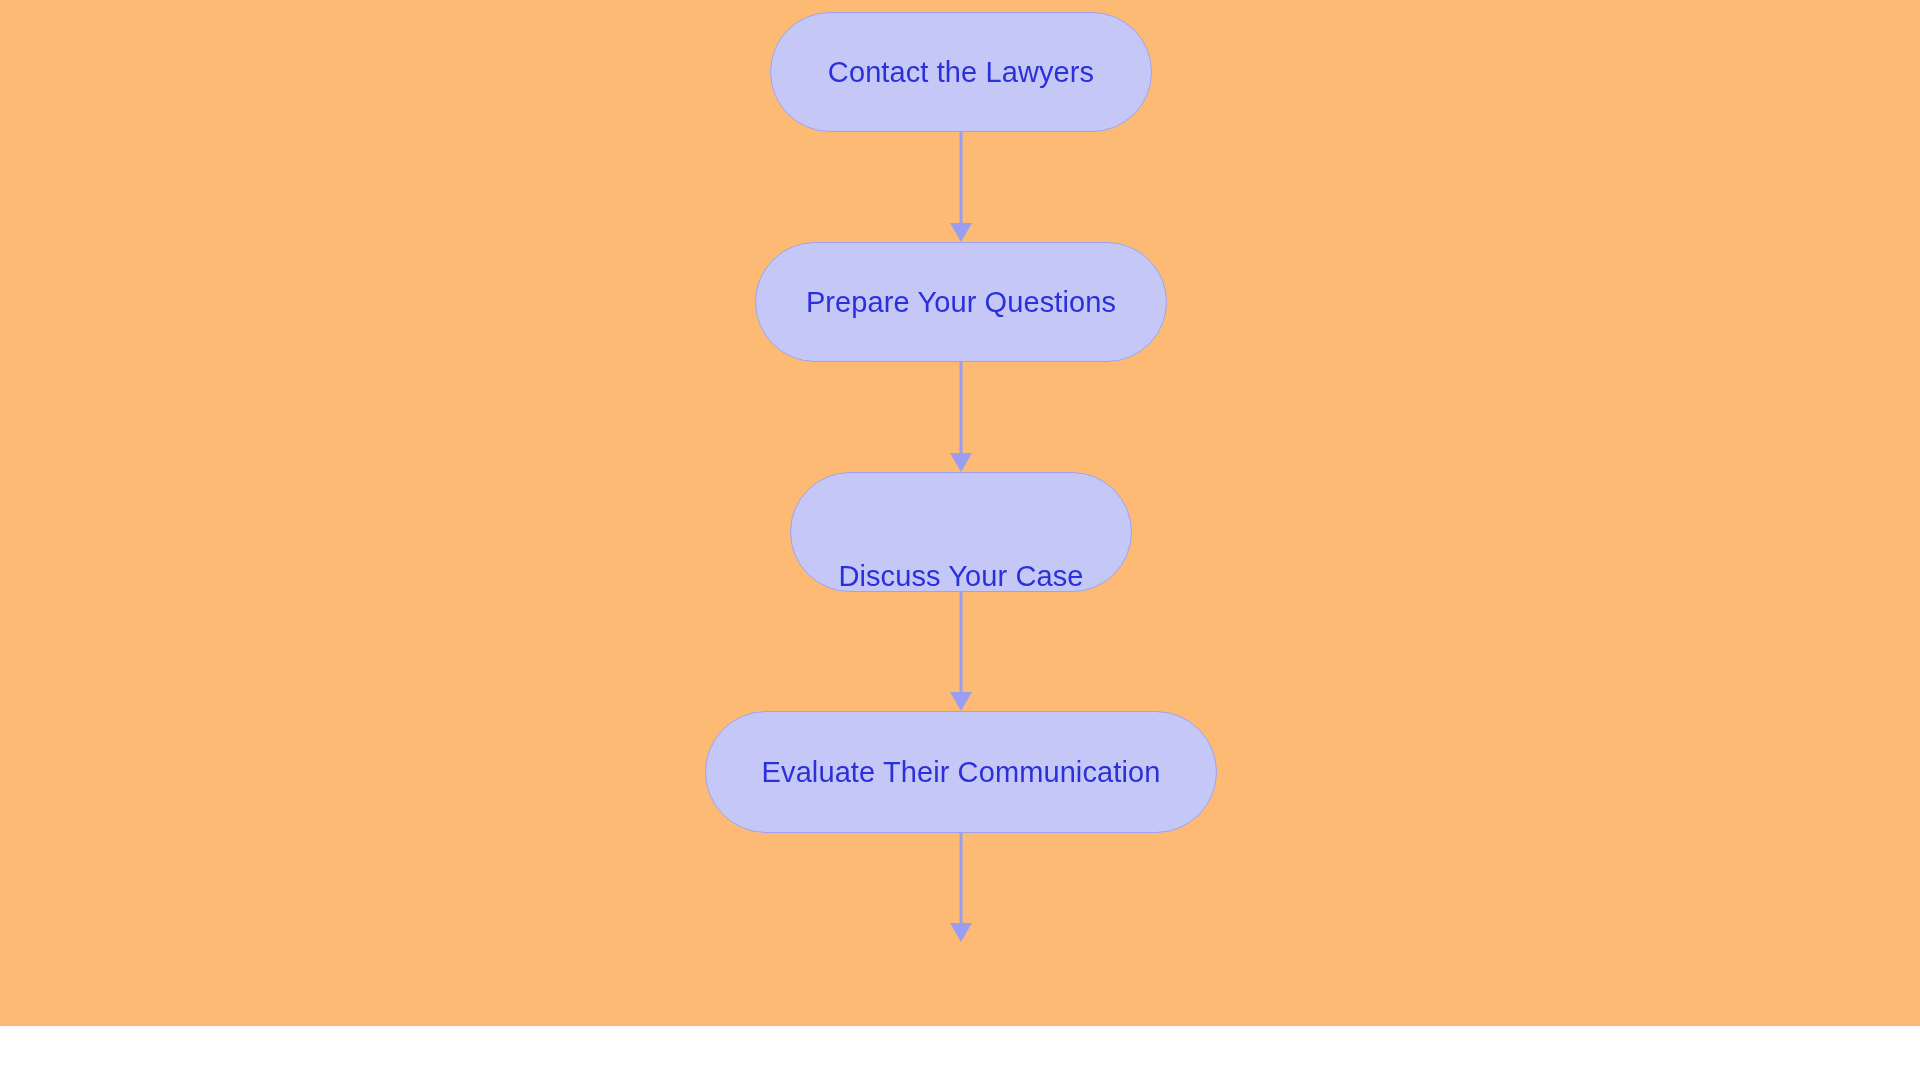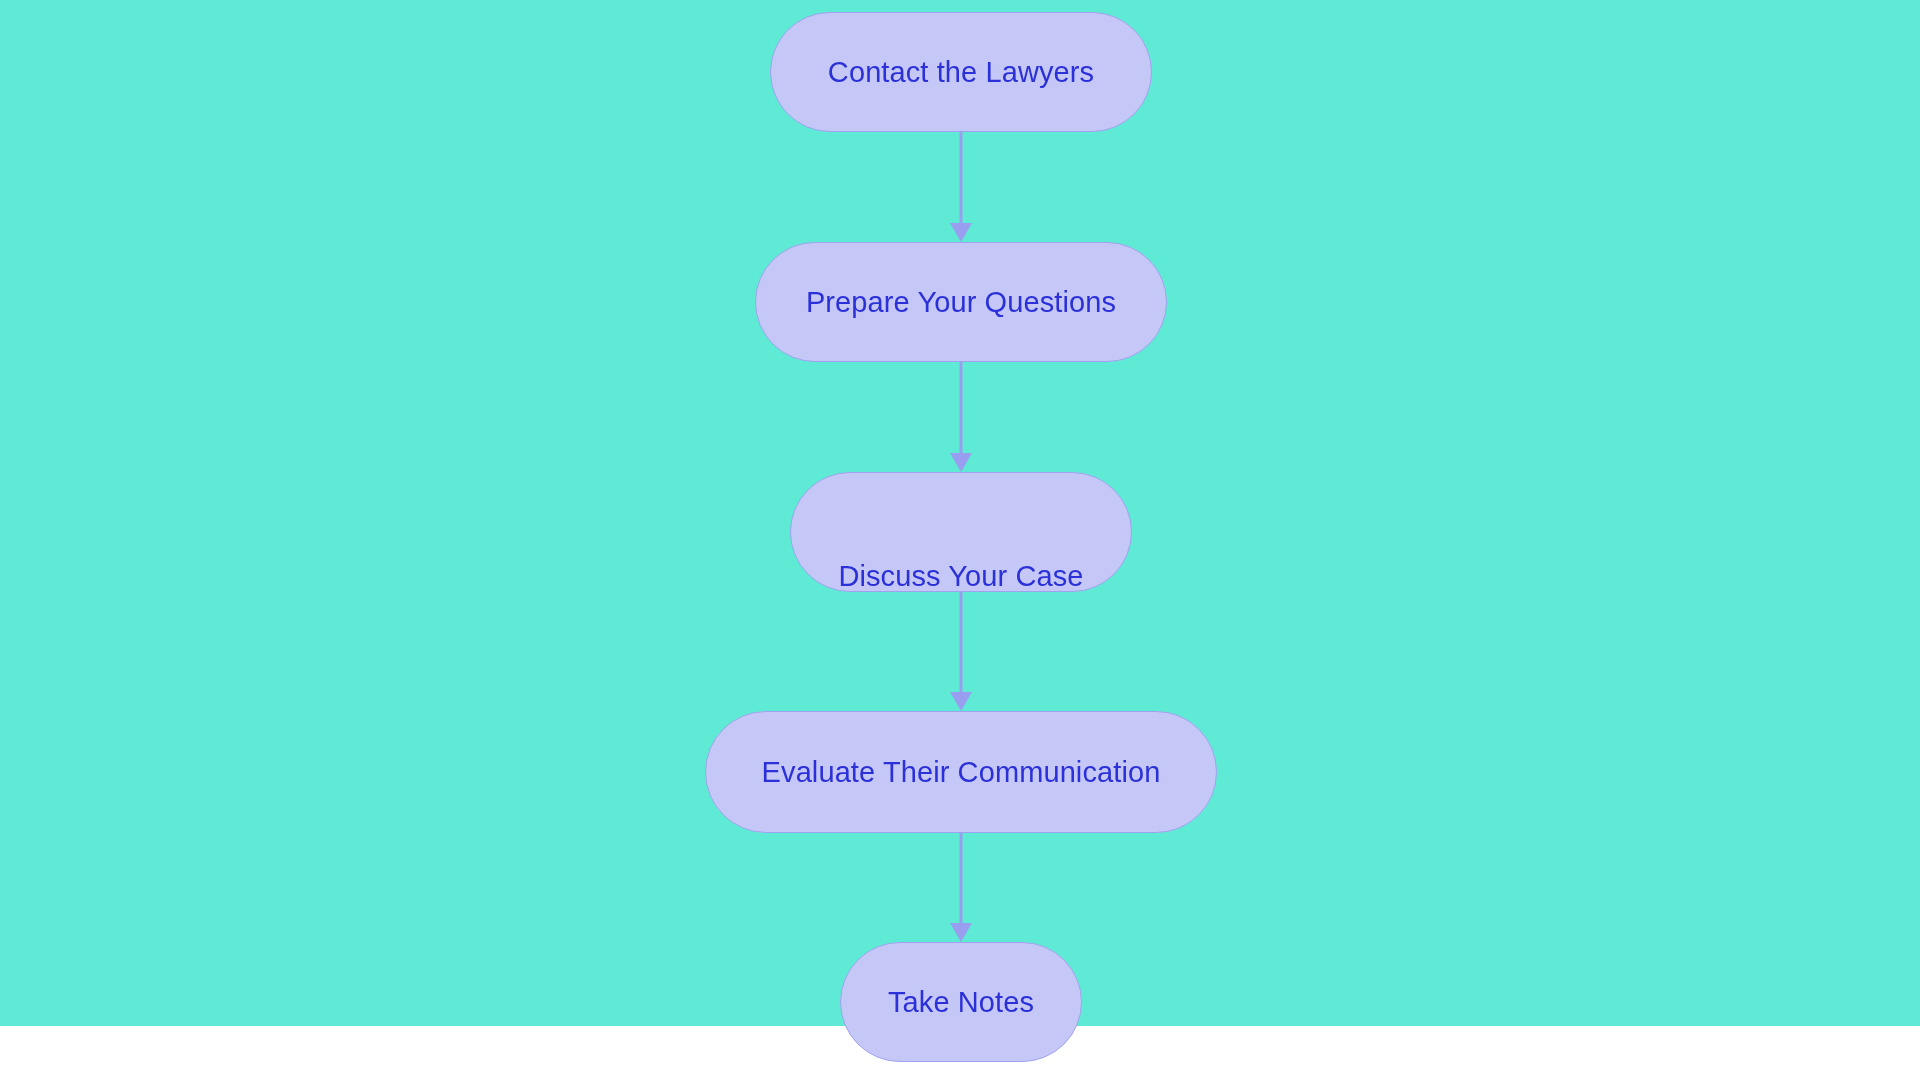--- a/index.html
+++ b/index.html
@@ -12,21 +12,21 @@
     width: 1920px;
     height: 1083px;
     font-family: "Liberation Sans", "DejaVu Sans", sans-serif;
     overflow: hidden;
   }
 
   #flowchart-canvas {
     position: relative;
     width: 1920px;
     height: 1026px;
-    background: #5eead4;
+    background: #fdba74;
     text-decoration: underline;
   }
 
   
   .node {
     position: absolute;
     display: flex;
     align-items: center;
     justify-content: center;
     box-sizing: border-box;
@@ -123,17 +123,14 @@
 
   <div class="node" id="node-3">
     <span class="node-label">Evaluate Their Communication</span>
   </div>
 
   <div class="edge" id="edge-3">
     <div class="edge-line"></div>
     <div class="edge-head"></div>
   </div>
 
-  <div class="node" id="node-4">
-    <span class="node-label">Take Notes</span>
-  </div>
 
 </div>
 
 </body></html>

